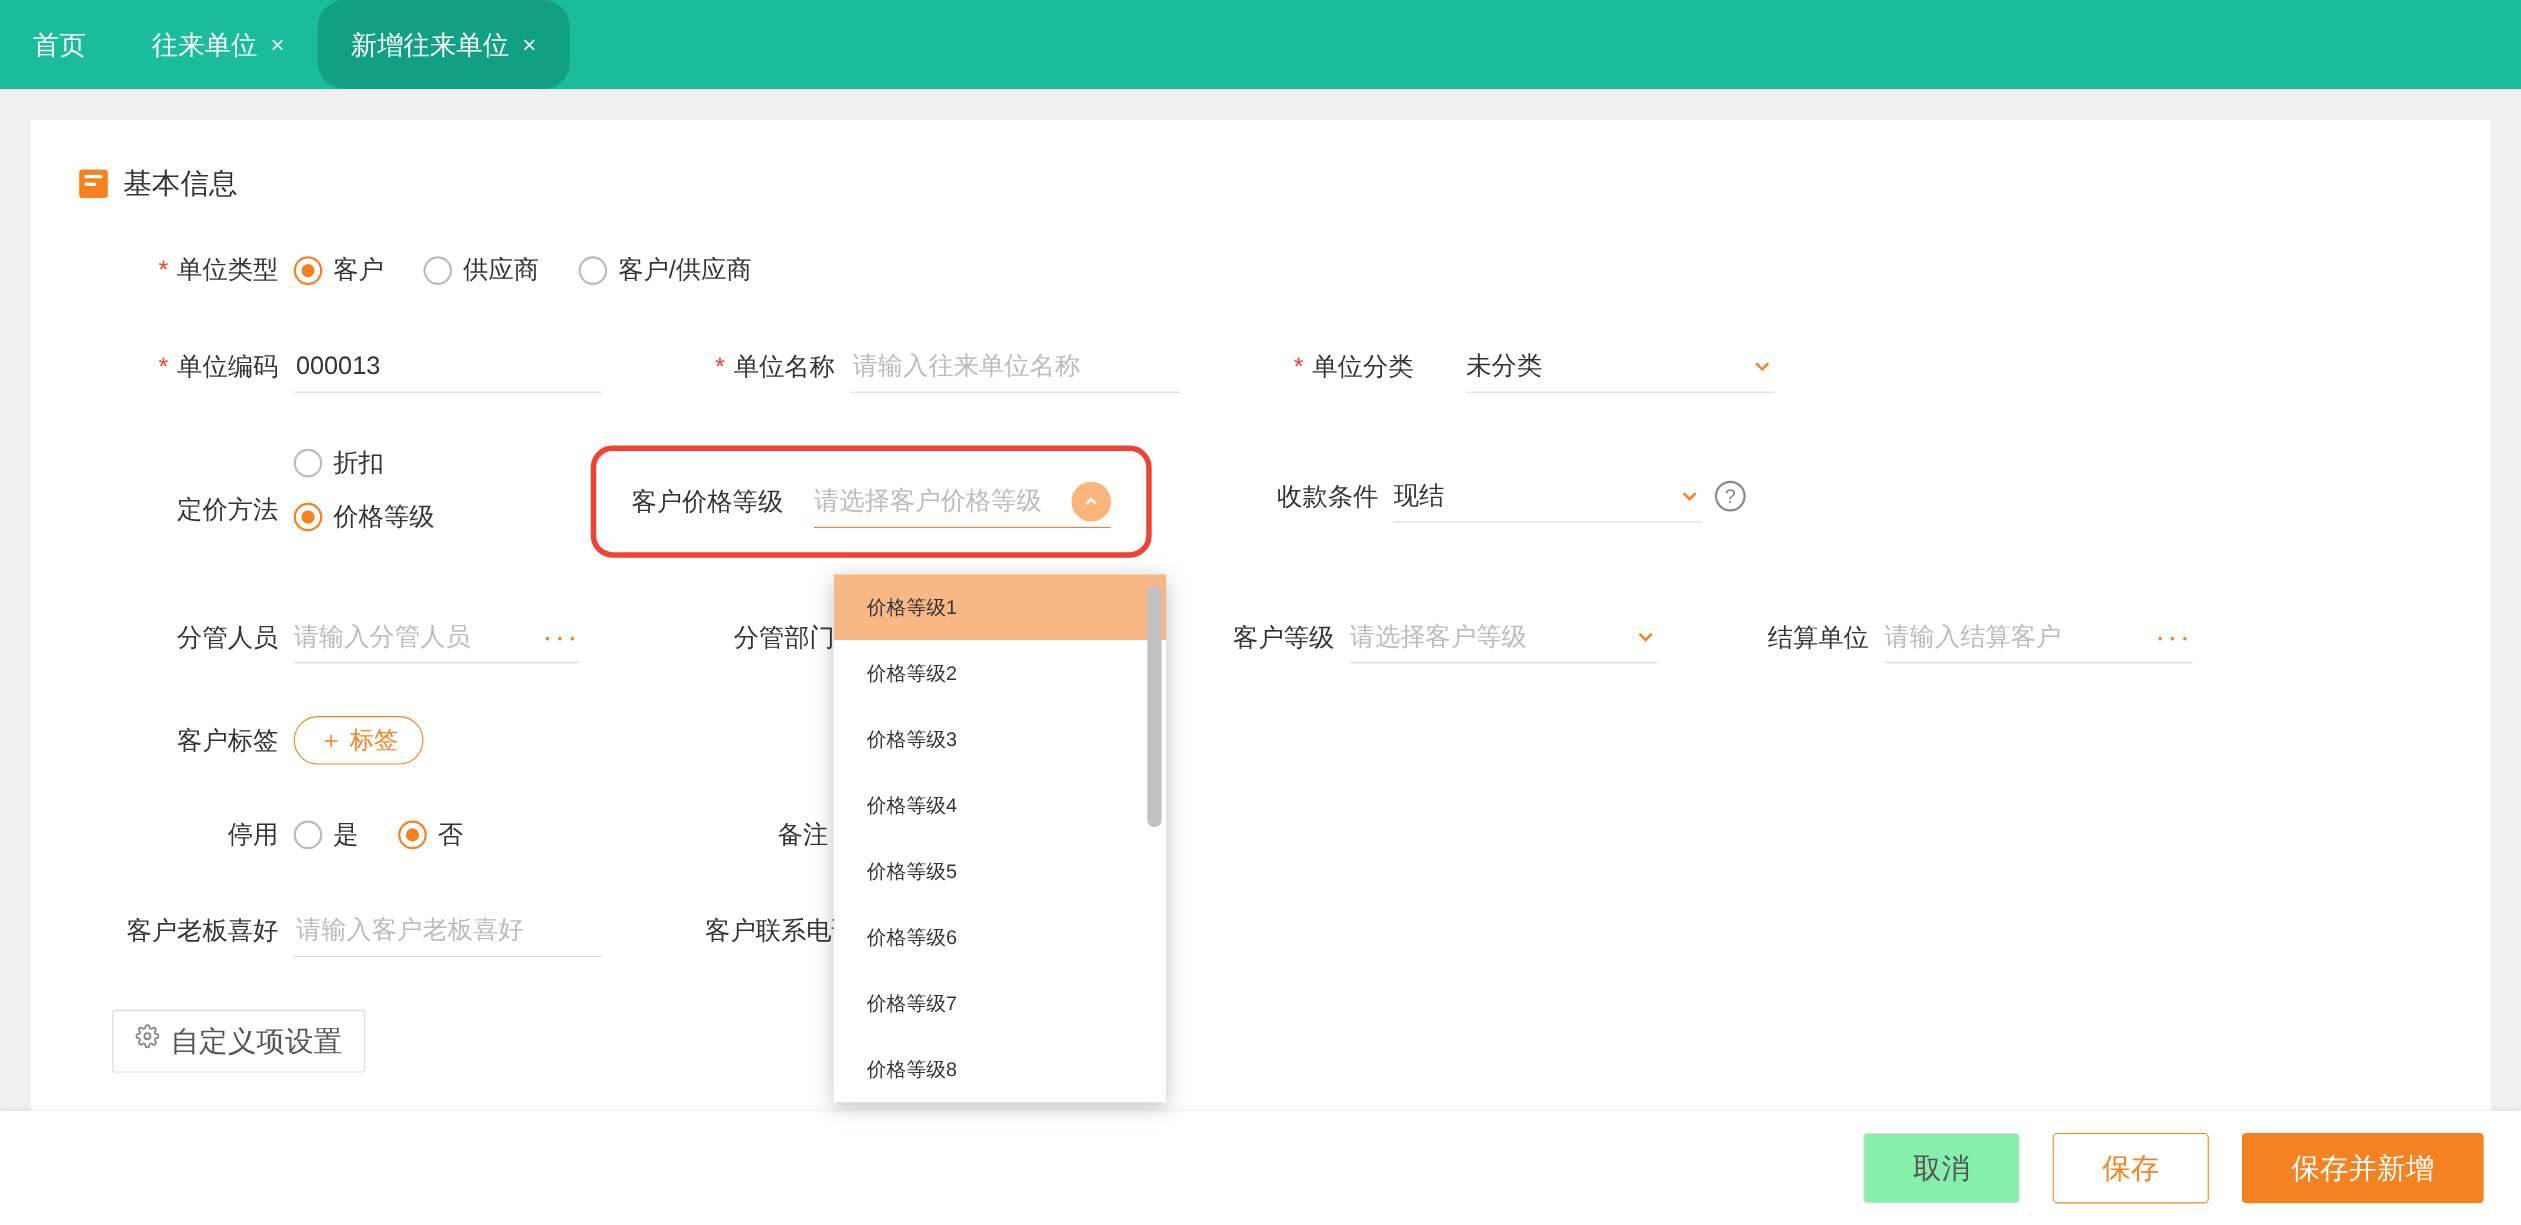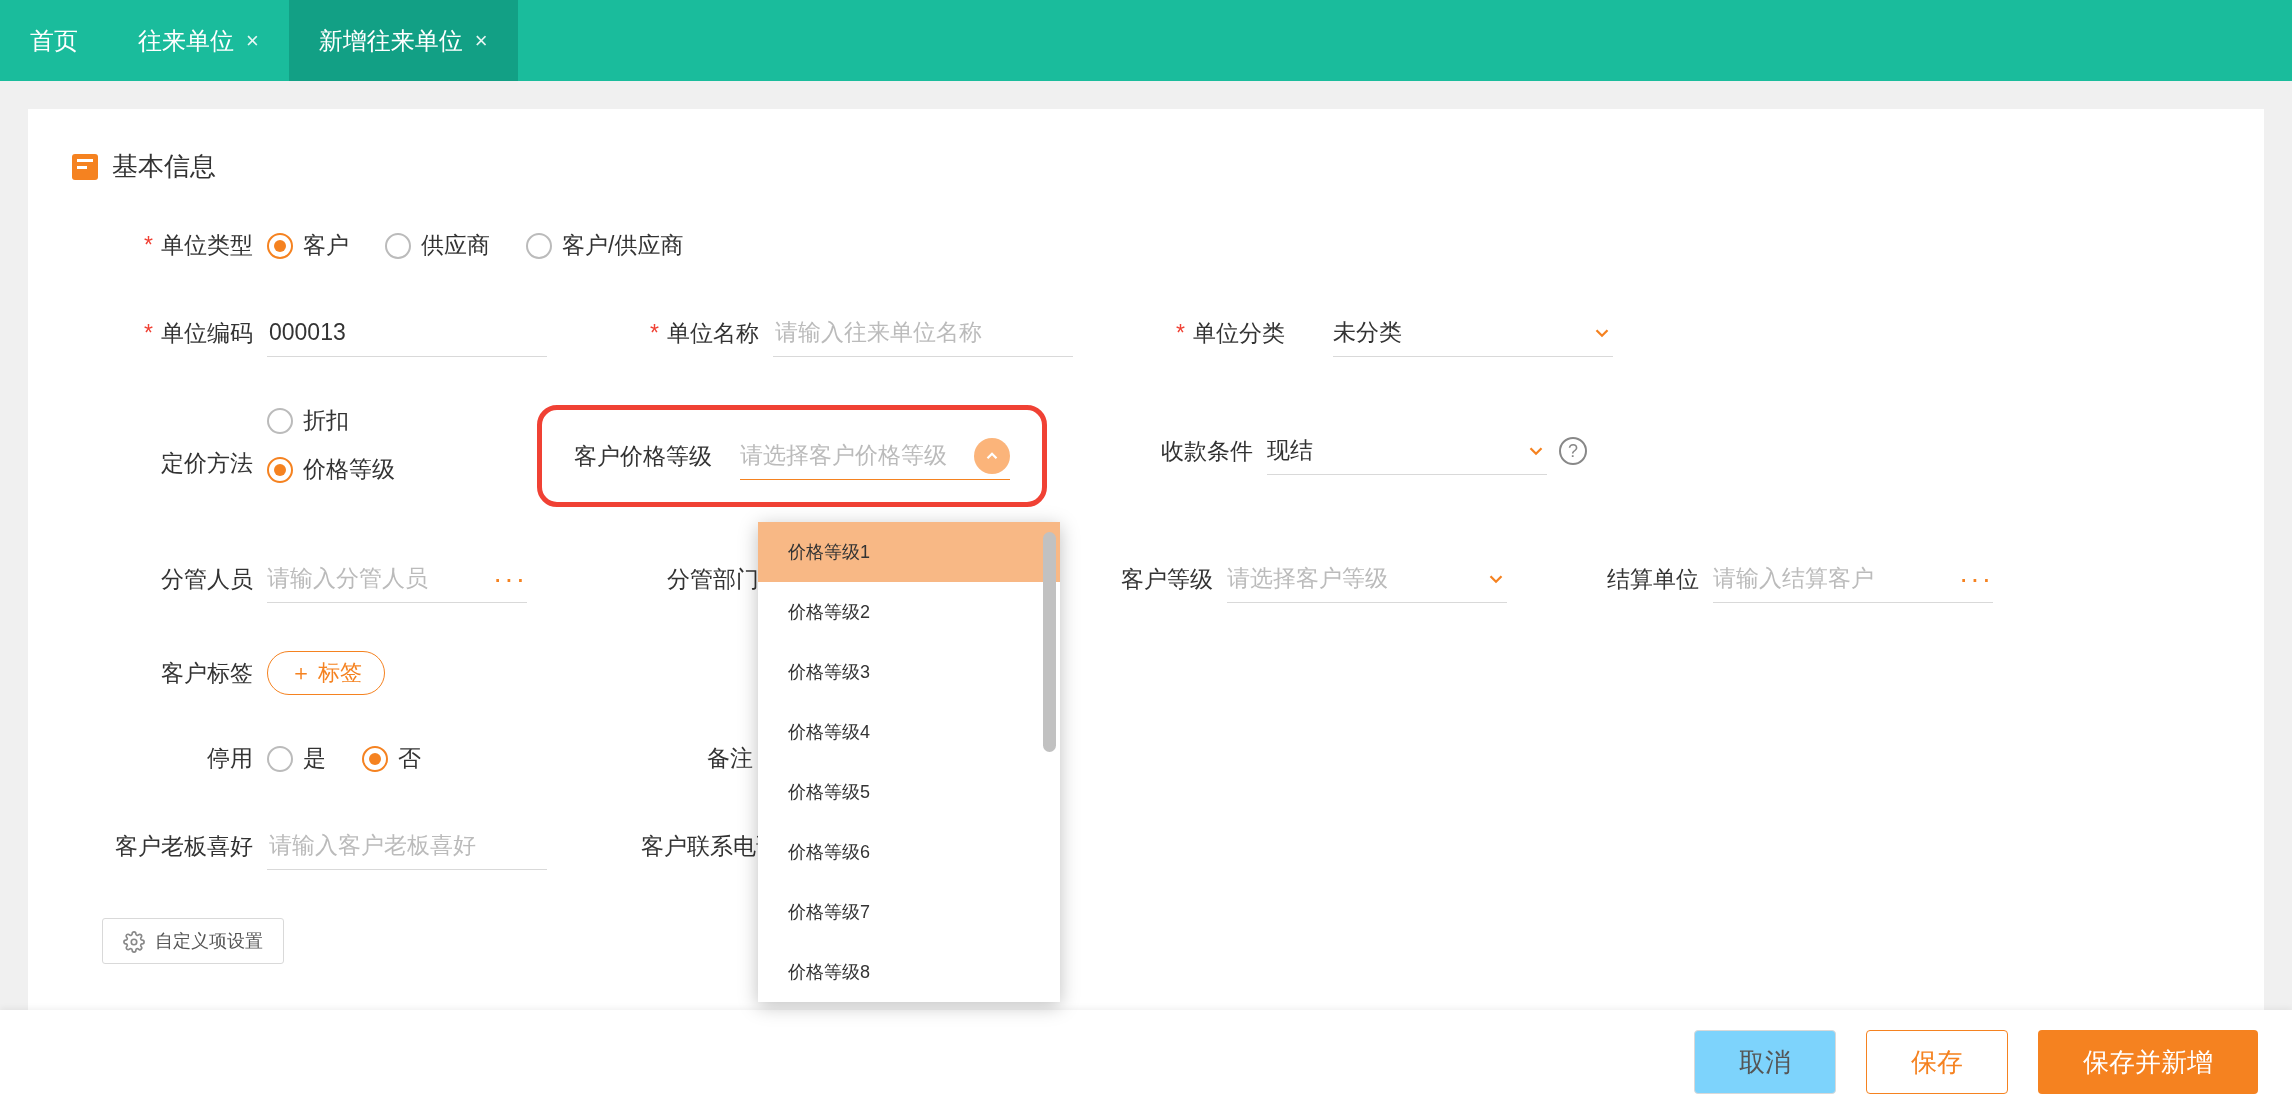--- a/index.html
+++ b/index.html
@@ -1,19 +1,19 @@
 <!DOCTYPE html>
 <html><head>
 <meta charset="utf-8">
 <style>
 *{box-sizing:border-box;margin:0;padding:0;font-family:"PingFang SC","Microsoft YaHei",sans-serif;}
 html,body{width:2292px;height:1114px;background:#f0f0f0;overflow:hidden;}
 .topbar{display:flex;align-items:stretch;height:81px;background:#1ABC9C;color:#fff;}
 .tab{display:flex;align-items:center;padding:0 30px;font-size:24px;gap:12px;cursor:pointer;}
-.tab.active{background:#12A085;}
+.tab.active{background:#12A085;border-radius:24px;}
 .tab .close{font-size:22px;opacity:.9;}
 .page-wrap{margin:28px 28px 0;background:#fff;padding:40px 44px 120px;}
 .section-header{display:flex;align-items:center;gap:14px;margin-bottom:46px;}
 .section-icon{width:26px;height:26px;background:#f58220;border-radius:3px;position:relative;}
 .section-icon::before,.section-icon::after{content:"";position:absolute;background:#fff;}
 .section-icon::before{top:5px;left:5px;width:16px;height:3px;}
 .section-icon::after{top:12px;left:5px;width:10px;height:3px;}
 .section-title{font-size:26px;font-weight:500;color:#333;}
 .form-area{padding-left:30px;}
 .row{display:flex;align-items:center;margin-bottom:48px;gap:36px;flex-wrap:wrap;}
@@ -29,36 +29,36 @@
 .txt-input{width:280px;height:48px;border:none;border-bottom:1.5px solid #d9d9d9;font-size:23px;color:#333;padding:0 2px;outline:none;}
 .txt-input::placeholder{color:#bbb;}
 .sel-wrap{position:relative;width:280px;}
 .sel-box{display:flex;align-items:center;justify-content:space-between;height:48px;border-bottom:1.5px solid #d9d9d9;font-size:23px;color:#333;cursor:pointer;}
 .sel-box .ph{color:#bbb;}
 .chev{width:22px;height:22px;display:inline-flex;}
 .chev svg{stroke:#f58220;stroke-width:2.5;fill:none;}
 .ellips{color:#f58220;font-size:28px;letter-spacing:2px;line-height:12px;}
 .help-ic{width:28px;height:28px;border:2px solid #888;border-radius:50%;display:inline-flex;align-items:center;justify-content:center;font-size:18px;color:#888;margin-left:12px;}
 .tag-btn{border:1.5px solid #f58220;color:#f58220;border-radius:22px;padding:6px 22px;font-size:22px;display:inline-flex;align-items:center;gap:6px;cursor:pointer;background:#fff;}
-.custom-btn{border:1.5px solid #d9d9d9;background:#fff;padding:10px 20px;font-size:18px;color:#555;display:inline-flex;align-items:flex-end;gap:10px;cursor:pointer;border-radius:3px;}
+.custom-btn{border:1.5px solid #d9d9d9;background:#fff;padding:10px 20px;font-size:26px;color:#555;display:inline-flex;align-items:flex-start;gap:10px;cursor:pointer;border-radius:3px;}
 .gear{width:22px;height:22px;display:inline-block;}
 .gear svg{stroke:#888;fill:none;stroke-width:1.8;}
 .hl-group{position:relative;border:5px solid #f04134;border-radius:20px;padding:22px 32px;display:flex;align-items:center;gap:14px;}
 .hl-group .label{width:auto;}
 .hl-sel{position:relative;width:270px;display:flex;align-items:center;justify-content:space-between;height:48px;border-bottom:1.5px solid #f58220;font-size:23px;cursor:pointer;}
 .hl-sel .ph{color:#bbb;}
 .chev-circle{width:36px;height:36px;border-radius:50%;background:#fbb47a;display:inline-flex;align-items:center;justify-content:center;}
 .chev-circle svg{stroke:#fff;stroke-width:3;fill:none;}
 .dropdown{position:absolute;top:112px;left:216px;width:302px;background:#fff;box-shadow:0 4px 18px rgba(0,0,0,.25);z-index:50;max-height:540px;overflow:hidden;}
 .dd-item{padding:18px 30px;font-size:18px;color:#333;cursor:pointer;}
 .dd-item.hover{background:#f8b885;}
 .dd-scroll{position:absolute;right:4px;top:10px;width:13px;height:220px;background:#c1c1c1;border-radius:7px;}
 .bottom-bar{position:fixed;bottom:0;left:0;right:0;height:104px;background:#fff;display:flex;justify-content:flex-end;align-items:center;gap:30px;padding:0 34px;box-shadow:0 -2px 6px rgba(0,0,0,.06);}
 .btn{height:64px;padding:0 44px;font-size:26px;border-radius:4px;cursor:pointer;display:inline-flex;align-items:center;justify-content:center;border:1.5px solid transparent;}
-.btn-default{background:#7dd3fc;border-color:#d9d9d9;color:#555;}
+.btn-default{background:#86efac;border-color:#d9d9d9;color:#555;}
 .btn-outline{background:#fff;border-color:#f58220;color:#f58220;}
 .btn-primary{background:#f58220;color:#fff;}
 </style>
 </head>
 <body>
 
 <div class="topbar">
   <div class="tab">
       <span>首页</span>
     </div>

